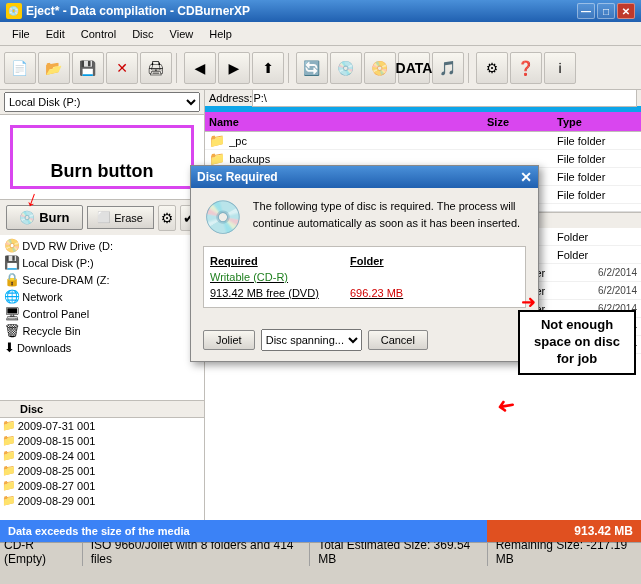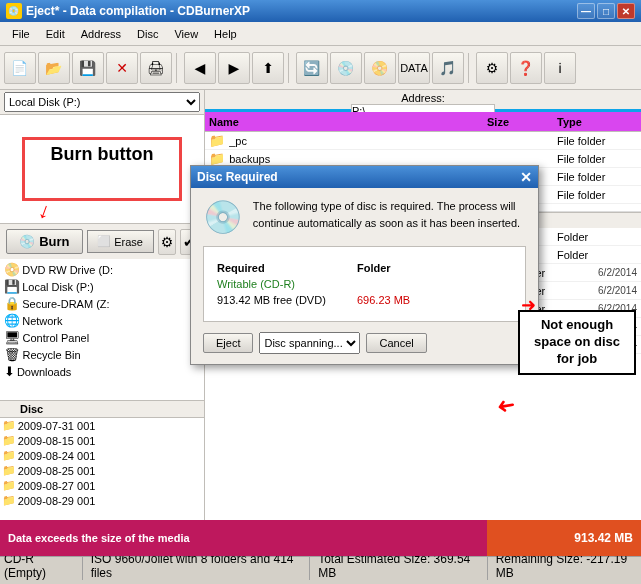--- a/index.html
+++ b/index.html
@@ -51,36 +51,36 @@
     .file-row .fname { flex: 1; font-size: 11px; }
     .file-row .fsize { width: 70px; font-size: 11px; }
     .file-row .ftype { width: 80px; font-size: 11px; }
     .right-scroll { border-top: 1px solid #c0bdb8; height: 16px; background: #f0ede8; }
 
     
     .disc-panel { background: white; border-top: 1px solid #c0bdb8; height: 120px; overflow-y: auto; }
     .disc-header { background: #f0ede8; font-size: 11px; font-weight: bold; padding: 2px 20px; border-bottom: 1px solid #c0bdb8; }
 
     
-    .progress-bar-area { height: 36px; background: #be185d; position: relative; display: flex; align-items: center; }
+    .progress-bar-area { height: 22px; background: #3b82f6; position: relative; display: flex; align-items: center; }
     .progress-fill { height: 100%; background: #e05020; position: absolute; right: 0; }
     .progress-text { position: absolute; left: 8px; color: white; font-size: 11px; font-weight: bold; z-index: 1; }
     .progress-size { position: absolute; right: 8px; color: white; font-size: 12px; font-weight: bold; z-index: 1; }
 
     
     .status-bar { background: #d4d0c8; height: 18px; display: flex; align-items: center; border-top: 1px solid #a0a0a0; font-size: 12px; padding: 0 4px; gap: 8px; }
     .status-item { border-right: 1px solid #a0a0a0; padding-right: 8px; }
     .dialog { position: absolute; top: 165px; left: 190px; width: 349px; background: #f0ede8; border: 1px solid #888; box-shadow: 3px 3px 8px rgba(0,0,0,0.4); z-index: 30; }
     .dialog-title { background: linear-gradient(to bottom, #4a90d9, #2060b0); color: white; height: 22px; display: flex; align-items: center; justify-content: space-between; padding: 0 6px; font-size: 12px; font-weight: bold; }
     .dialog-close { color: white; cursor: pointer; font-size: 14px; }
     .dialog-body { padding: 10px 12px; }
     .dialog-icon-row { display: flex; align-items: flex-start; gap: 10px; margin-bottom: 10px; }
     .dialog-cd-icon { font-size: 32px; color: #aaa; }
     .dialog-text { font-size: 11px; line-height: 1.5; }
-    .dialog-grid { background: white; border: 1px solid #c0bdb8; padding: 13px; margin-bottom: 10px; }
+    .dialog-grid { background: white; border: 1px solid #c0bdb8; padding: 6px; margin-bottom: 21px; text-decoration: underline; }
     .dialog-grid-row { display: flex; gap: 10px; padding: 2px 0; }
     .dialog-grid-header { font-weight: bold; font-size: 11px; }
     .dialog-grid-col1 { width: 130px; font-size: 11px; }
     .dialog-grid-col2 { flex: 1; font-size: 11px; }
     .dialog-grid-col2.ok { color: #208020; }
     .dialog-grid-col2.bad { color: #d00000; }
     .dialog-buttons { display: flex; align-items: center; gap: 6px; }
     .dialog-btn { background: linear-gradient(to bottom, #f8f6f0, #d8d5d0); border: 1px solid #8a8a8a; padding: 3px 12px; font-size: 11px; cursor: pointer; border-radius: 2px; }
     .dialog-btn.cancel { background: linear-gradient(to bottom, #f8f6f0, #d8d5d0); }
     .dialog-select { font-size: 11px; height: 22px; }
@@ -100,58 +100,58 @@
     <div class="title-bar-buttons">
       <div class="title-btn">—</div>
       <div class="title-btn">□</div>
       <div class="title-btn close">✕</div>
     </div>
   </div>
 
   <div class="menu-bar">
     <span class="menu-item">File</span>
     <span class="menu-item">Edit</span>
-    <span class="menu-item">Address</span>
+    <span class="menu-item">Control</span>
     <span class="menu-item">Disc</span>
     <span class="menu-item">View</span>
     <span class="menu-item">Help</span>
   </div>
 
   <div class="toolbar">
     <div class="tb-btn">📄</div>
     <div class="tb-btn">📂</div>
     <div class="tb-btn">💾</div>
     <div class="tb-btn" style="color:#c00;">✕</div>
     <div class="tb-btn">🖨</div>
     <div class="tb-separator"></div>
     <div class="tb-btn">◀</div>
     <div class="tb-btn">▶</div>
     <div class="tb-btn">⬆</div>
     <div class="tb-separator"></div>
     <div class="tb-btn">🔄</div>
     <div class="tb-btn">💿</div>
     <div class="tb-btn">📀</div>
-    <div class="tb-btn" style="font-size:11px;font-weight:normal;">DATA</div>
+    <div class="tb-btn" style="font-size:14px;font-weight:bold;">DATA</div>
     <div class="tb-btn">🎵</div>
     <div class="tb-separator"></div>
     <div class="tb-btn">⚙</div>
     <div class="tb-btn">❓</div>
     <div class="tb-btn">ℹ</div>
   </div>
 
   <div class="main-area">
 
     <div class="left-panel">
       <div class="left-header">
         <select>
           <option>Local Disk (P:)</option>
         </select>
       </div>
 
-      <div style="border: 3px solid #ef4444; margin: 22px; padding: 4px 8px; min-height: 64px; display:flex; align-items:flex-start; justify-content:center; background:white; font-size:18px; font-weight:bold; position:relative;">
+      <div style="border: 3px solid #d946ef; margin: 10px; padding: 4px 8px; min-height: 64px; display:flex; align-items:flex-end; justify-content:center; background:white; font-size:18px; font-weight:bold; position:relative;">
         <span>Burn button</span>
 
         <div style="position:absolute; bottom:-26px; left:14px; font-size:22px; color:red; transform:rotate(20deg);">↓</div>
       </div>
 
       <div class="toolbar2">
         <button class="burn-btn">
           <span>💿</span>
           <span>Burn</span>
         </button>
@@ -218,21 +218,21 @@
         </div>
         <div class="tree-item">
           <span class="disc-icon">📁</span>
           <span class="disc-name">2009-08-29 001</span>
         </div>
       </div>
     </div>
 
     <div class="right-panel">
 
-      <div style="background:#f0ede8; border-bottom:3px solid #0ea5e9; padding:2px 4px; display:flex; align-items:center; height:22px;flex-direction:column;">
+      <div style="background:#f0ede8; border-bottom:6px solid #0ea5e9; padding:2px 4px; display:flex; align-items:center; height:22px;">
         <span style="font-size:11px;">Address:</span>
         <input type="text" value="P:\" style="flex: 1 1 0%; font-size: 11px; height: 18px; border: 1px solid rgb(192, 189, 184);">
       </div>
 
       <div class="right-header">
         <span class="col-name">Name</span>
         <span class="col-size">Size</span>
         <span class="col-type">Type</span>
       </div>
 
@@ -355,21 +355,21 @@
           <span class="dialog-grid-col2 ok">Writable (CD-R)</span>
         </div>
         <div class="dialog-grid-row">
           <span class="dialog-grid-col1">913.42 MB free (DVD)</span>
           <span class="dialog-grid-col2 bad">696.23 MB</span>
         </div>
       </div>
 
       <div style="position:absolute; margin-top:-38px; left:330px; font-size:18px; color:red; pointer-events:none;">➜</div>
       <div class="dialog-buttons">
-        <button class="dialog-btn">Eject</button>
+        <button class="dialog-btn">Joliet</button>
         <select class="dialog-select">
           <option>Disc spanning...</option>
         </select>
         <button class="dialog-btn cancel">Cancel</button>
       </div>
     </div>
   </div>
 </div>
 
 </body></html>

